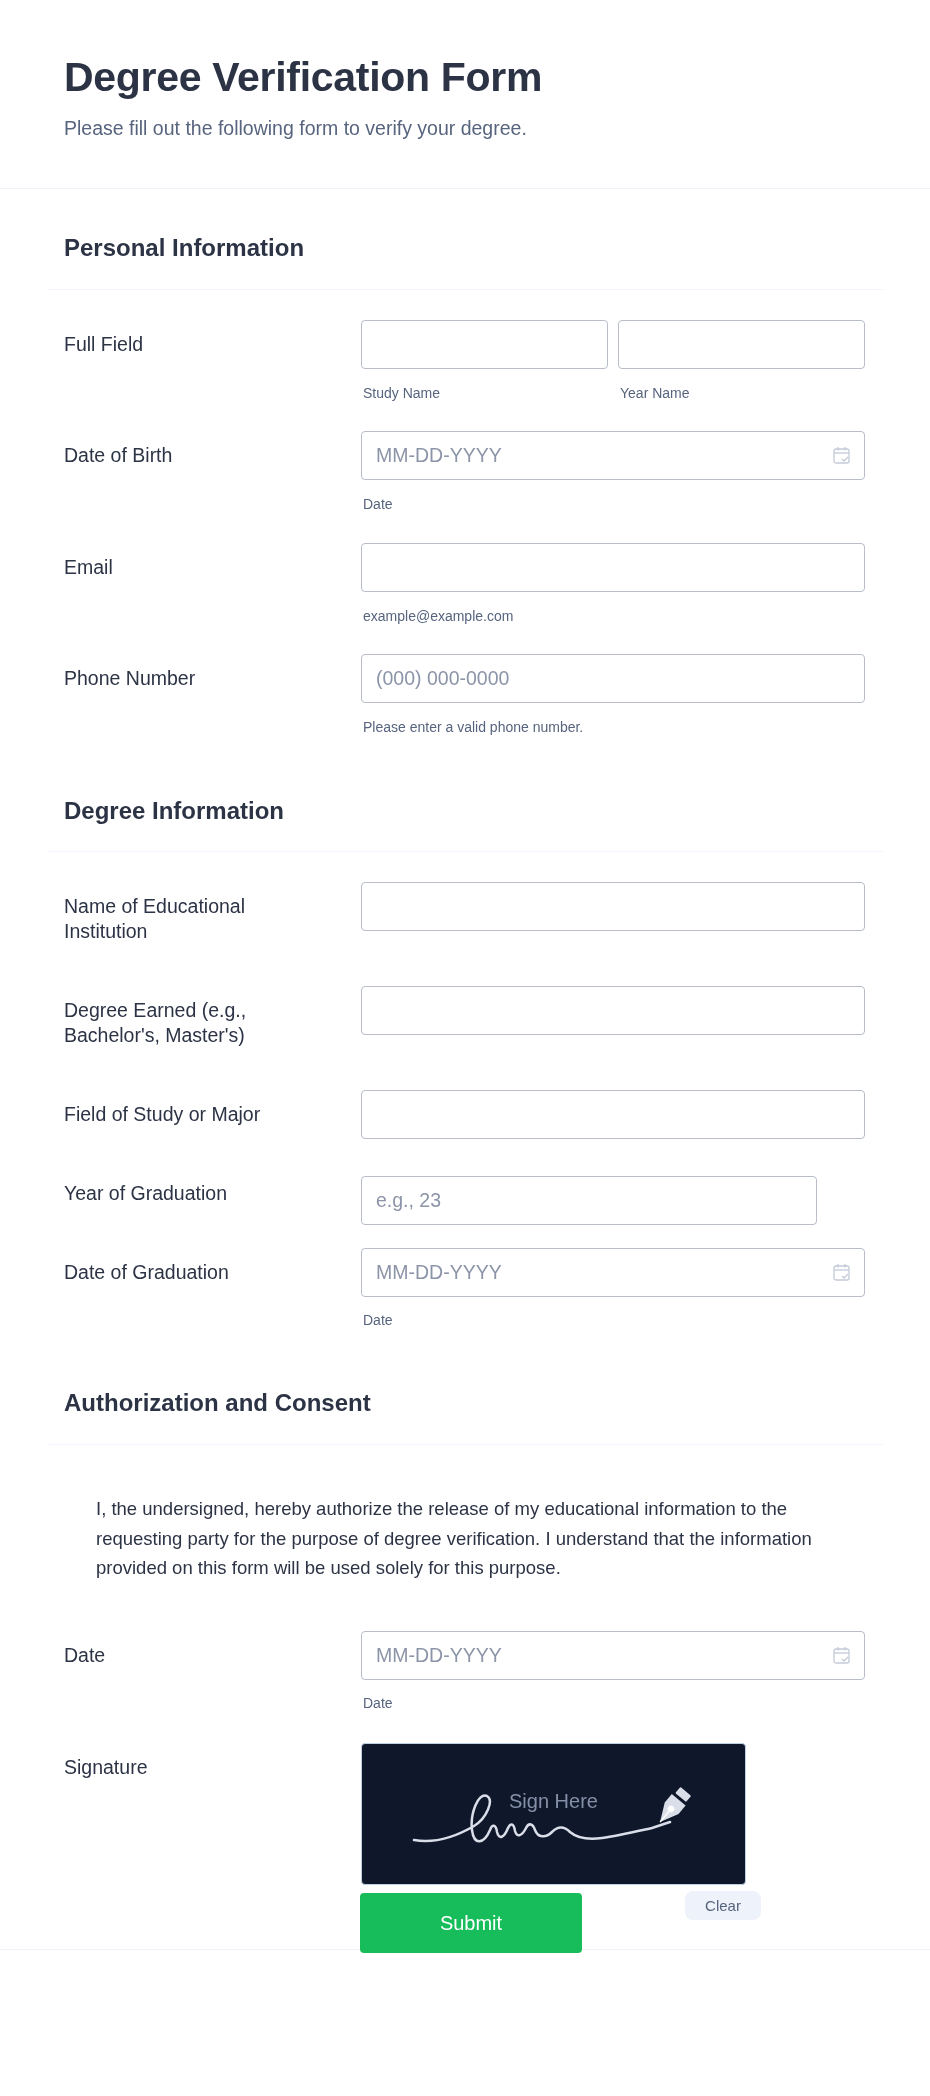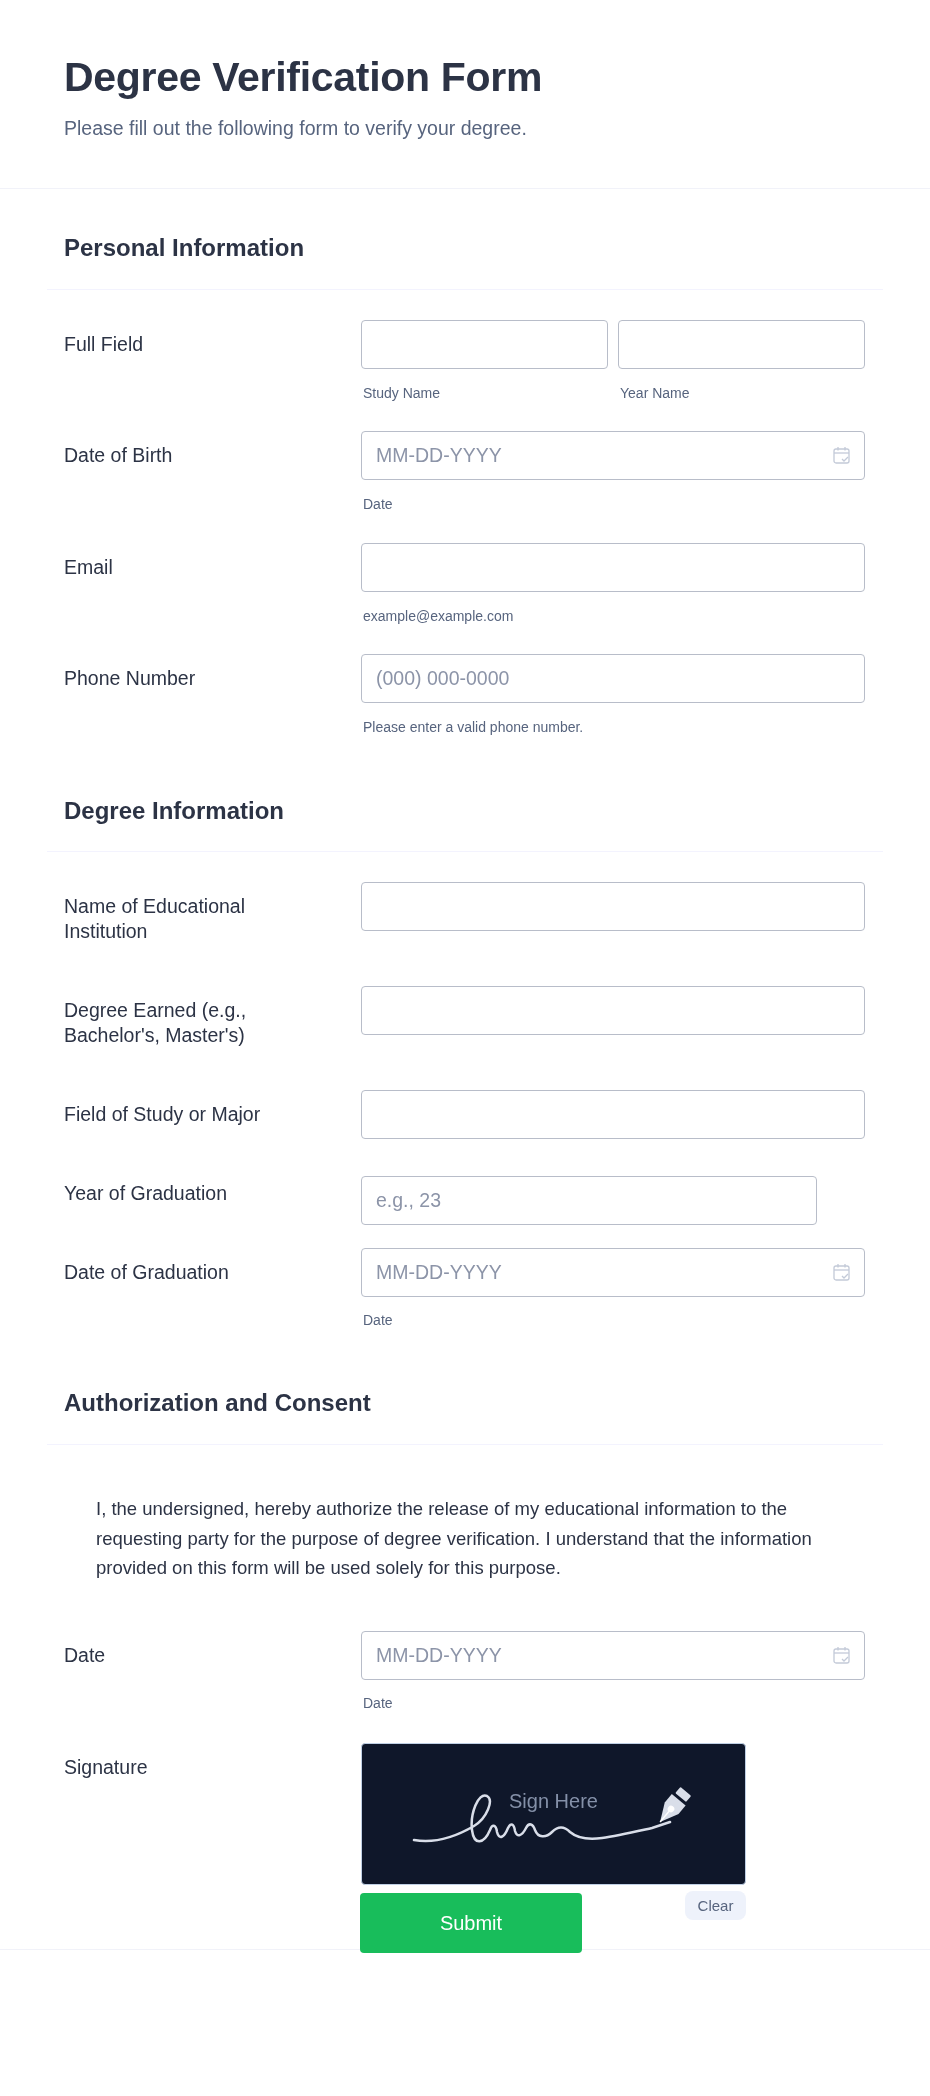--- a/index.html
+++ b/index.html
@@ -12,21 +12,21 @@
   .sdivider { left: 47px; width: 836px; height: 1px; background: #f3f3fe; }
   .section-title { left: 64px; font-size: 24px; font-weight: 700; color: #2c3345; line-height: 30px; white-space: nowrap; }
   .label { left: 64px; font-size: 19.5px; font-weight: 500; color: #2c3345; line-height: 25px; white-space: nowrap; }
   .input { height: 49px; border: 1px solid #b8bdc9; border-radius: 4px; background: #fff; font-family: "Liberation Sans", "DejaVu Sans", sans-serif; font-size: 19.5px; color: #2c3345; padding: 0 14px; outline: none; }
   .input::placeholder { color: #8c94a8; }
   .sublabel { font-size: 14px; color: #57647e; line-height: 18px; white-space: nowrap; }
   .cal { width: 17px; height: 18px; }
   .para { left: 64px; width: 800px; font-size: 18.5px; color: #2c3345; line-height: 29.5px; margin-left: 32px; }
   .sigbox { left: 361px; top: 1743px; width: 385px; height: 142px; border: 1px solid #bfcfe4; border-radius: 4px; background: #0f172a; }
   .sign-here { position: absolute; left: 0; width: 100%; top: 46px; text-align: center; font-size: 20px; color: #8490a8; }
-  .clear-btn { left: 685px; top: 1891px; width: 61px; height: 29px; background: #eef2fb; border: none; border-radius: 8px; font-family: "Liberation Sans", sans-serif; font-size: 15px; color: #57647e; cursor: pointer; }
+  .clear-btn { left: 685px; top: 1891px; width: 76px; height: 29px; background: #eef2fb; border: none; border-radius: 8px; font-family: "Liberation Sans", sans-serif; font-size: 15px; color: #57647e; cursor: pointer; }
   .submit-btn { left: 360px; top: 1893px; width: 222px; height: 60px; background: #18bd5b; border: none; border-radius: 4px; color: #ffffff; font-family: "Liberation Sans", sans-serif; font-size: 20px; font-weight: 500; cursor: pointer; }
 </style>
 </head>
 <body>
 
 <h1 class="abs title">Degree Verification Form</h1>
 <p class="abs subtitle">Please fill out the following form to verify your degree.</p>
 <div class="abs hdivider" style="top:188px"></div>
 
 <h2 class="abs section-title" style="top:233px">Personal Information</h2>

